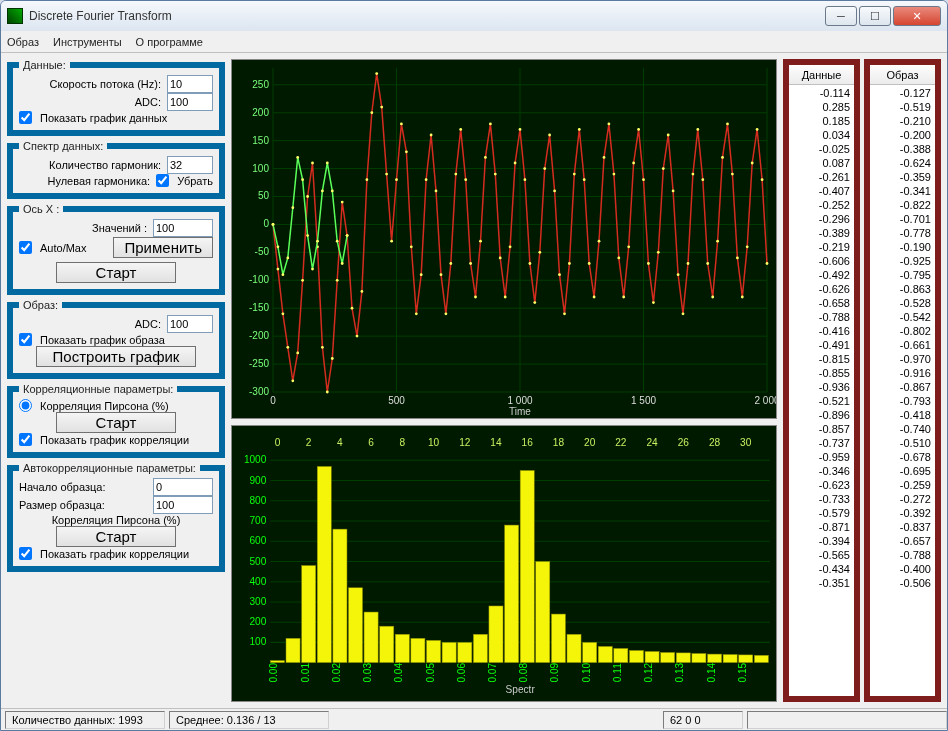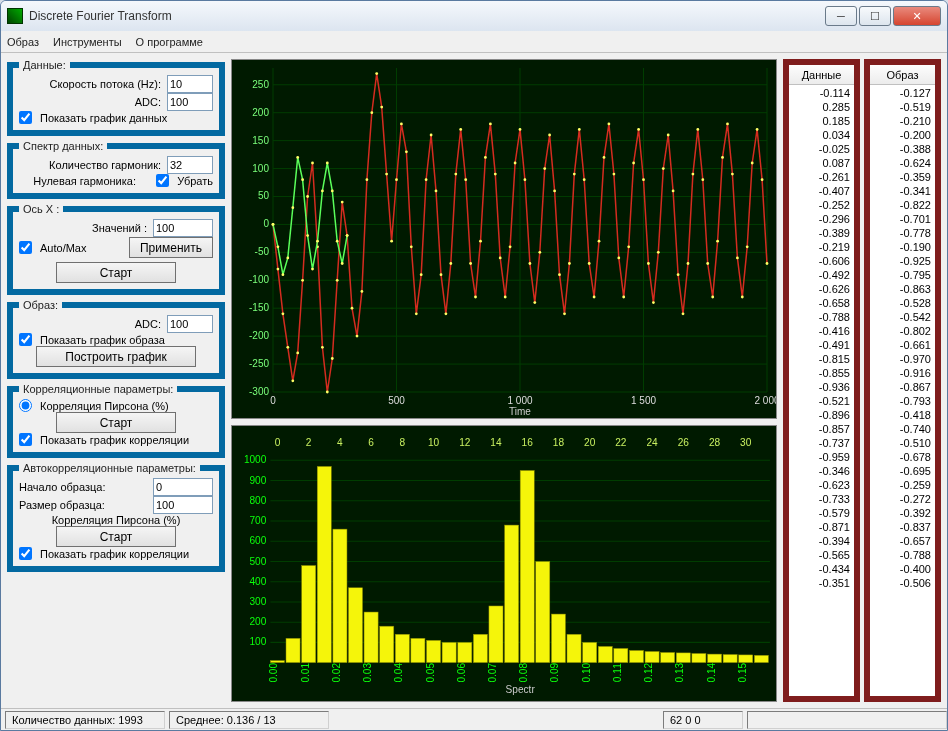--- a/index.html
+++ b/index.html
@@ -15,21 +15,21 @@
   .menuitem { color:#222; }
   .client { flex:1; display:flex; padding:6px; gap:6px; background:#f0f0f0; }
   .leftcol { width:218px; display:flex; flex-direction:column; gap:4px; }
   fieldset { border:6px solid #0369a1; padding:4px 6px 6px; margin:0; background:#f0f0f0; }
   legend { font-size:11px; color:#222; padding:0 4px; }
   .row { display:flex; align-items:center; margin:0 0; gap:4px; }
   .row label { flex:1; text-align:right; padding-right:2px; }
   .row label.left { text-align:left; }
   input[type=text] { width:46px; height:18px; border:1px solid #7f9db9; font-size:11px; padding:0 2px; }
   input[type=text].wide { width:60px; }
-  button.form { height:21px; font-size:12px; border:1px solid #707070; background:linear-gradient(#f5f5f5,#e1e1e1); padding:0 10px; }
+  button.form { height:21px; font-size:15px; border:1px solid #707070; background:linear-gradient(#f5f5f5,#e1e1e1); padding:0 10px; }
   .charts { flex:1; display:flex; flex-direction:column; gap:6px; }
   .chart { background:#001a00; position:relative; border:1px solid #888; }
   .chart1 { height:360px; }
   .chart2 { flex:1; }
   .rightcol { width:158px; display:flex; gap:4px; }
   .listbox { flex:1; display:flex; flex-direction:column; border:6px solid #7f1d1d; background:#fff;}
   .listhead { height:20px; background:linear-gradient(#fdfdfd,#ececec); border-bottom:1px solid #c0c0c0; text-align:center; line-height:20px; position:relative;}
   .listbody { flex:1; overflow-y:scroll; padding:1px 4px; font-size:11px; line-height:14px; white-space:pre; text-align:right;}
   .statusbar { height:22px; background:#f0f0f0; border-top:1px solid #c0c0c0; display:flex; align-items:center; font-size:11px; }
   .statuscell { border:1px inset #d0d0d0; height:18px; line-height:16px; padding:0 6px; margin-left:4px; }
@@ -76,21 +76,21 @@
           </div>
       </fieldset>
 
       <fieldset>
         <legend>Спектр данных:</legend>
         <div class="row">
             <label>Количество гармоник:</label>
             <input type="text" value="32" style="">
           </div>
         <div class="row">
-            <label class="left" style="flex:1;text-align:center">Нулевая гармоника:</label>
+            <label class="left" style="flex:1;text-align:right">Нулевая гармоника:</label>
             <input type="checkbox" checked="" style="">
             <span>Убрать</span>
           </div>
       </fieldset>
 
       <fieldset>
         <legend>Ось X :</legend>
         <div class="row">
             <label>Значений :</label>
             <input type="text" class="wide" value="100" style="">

